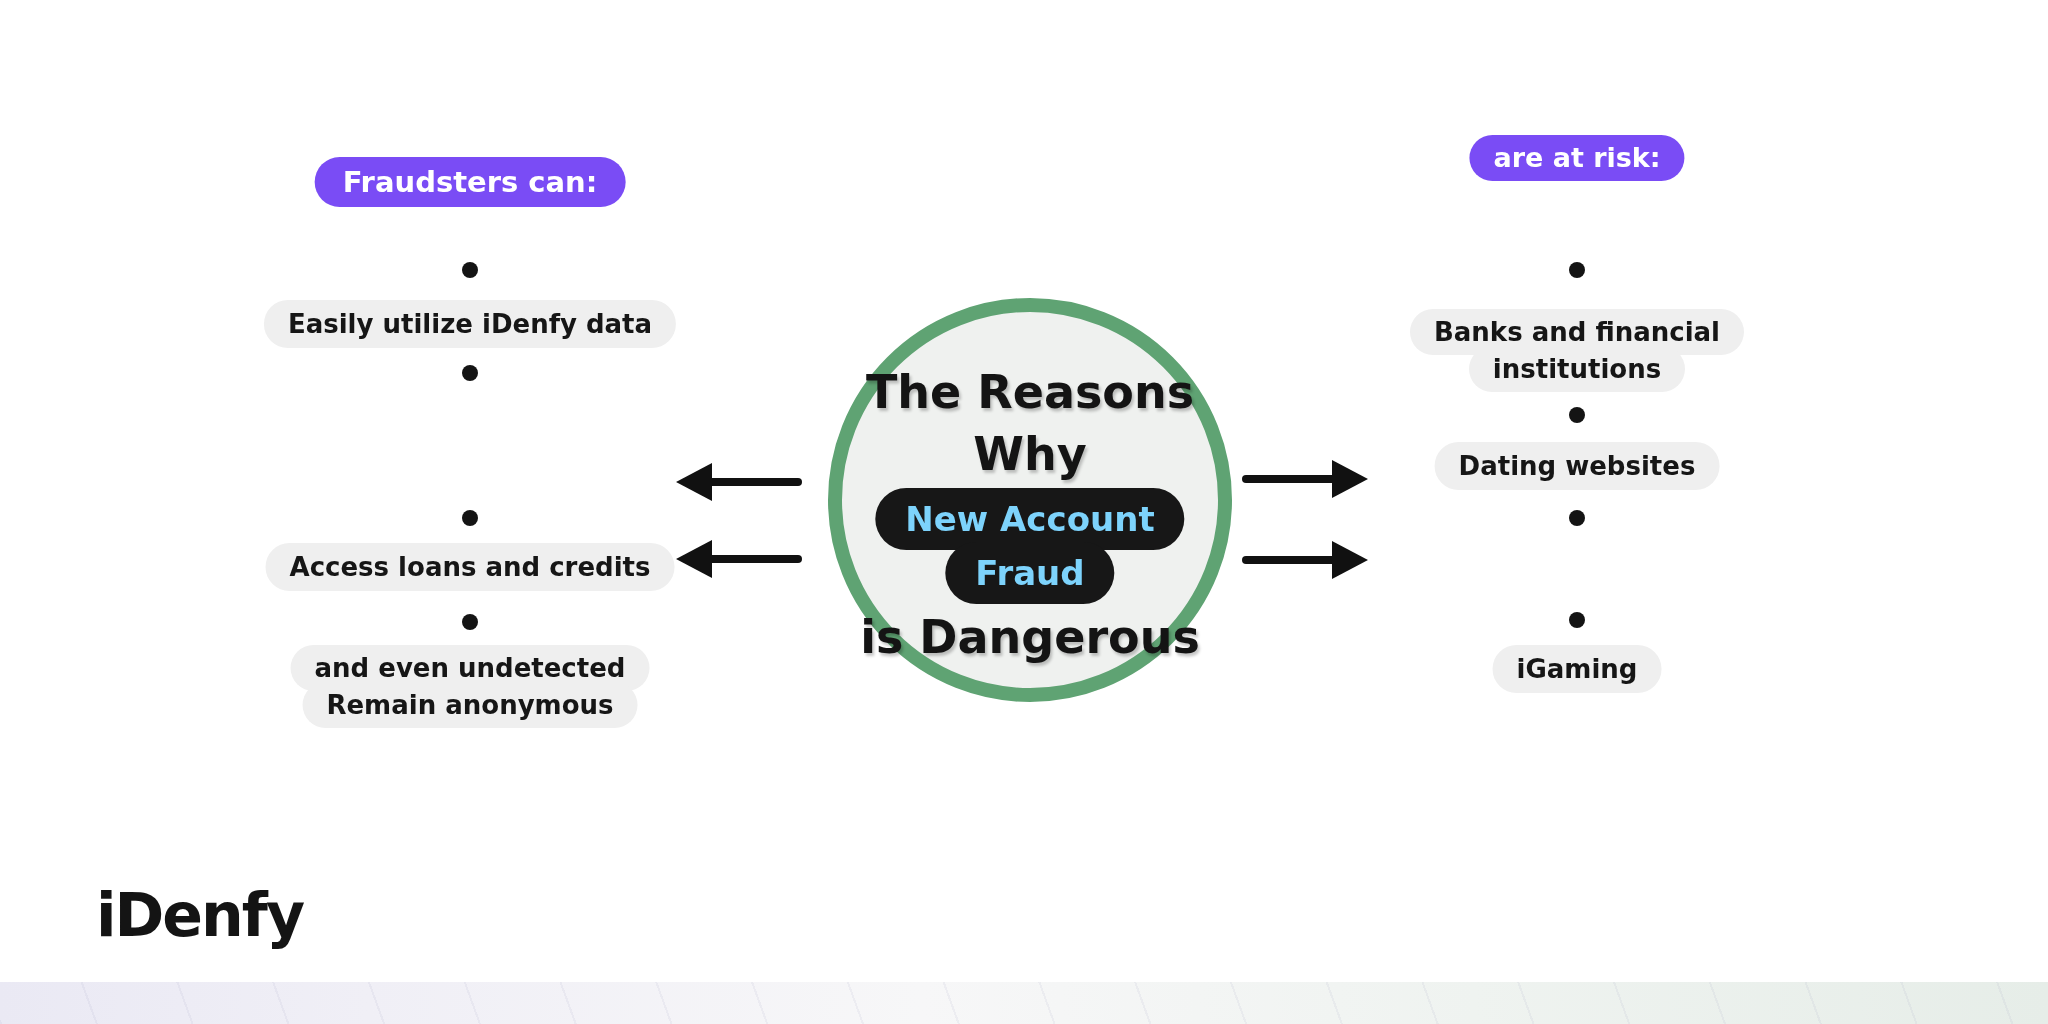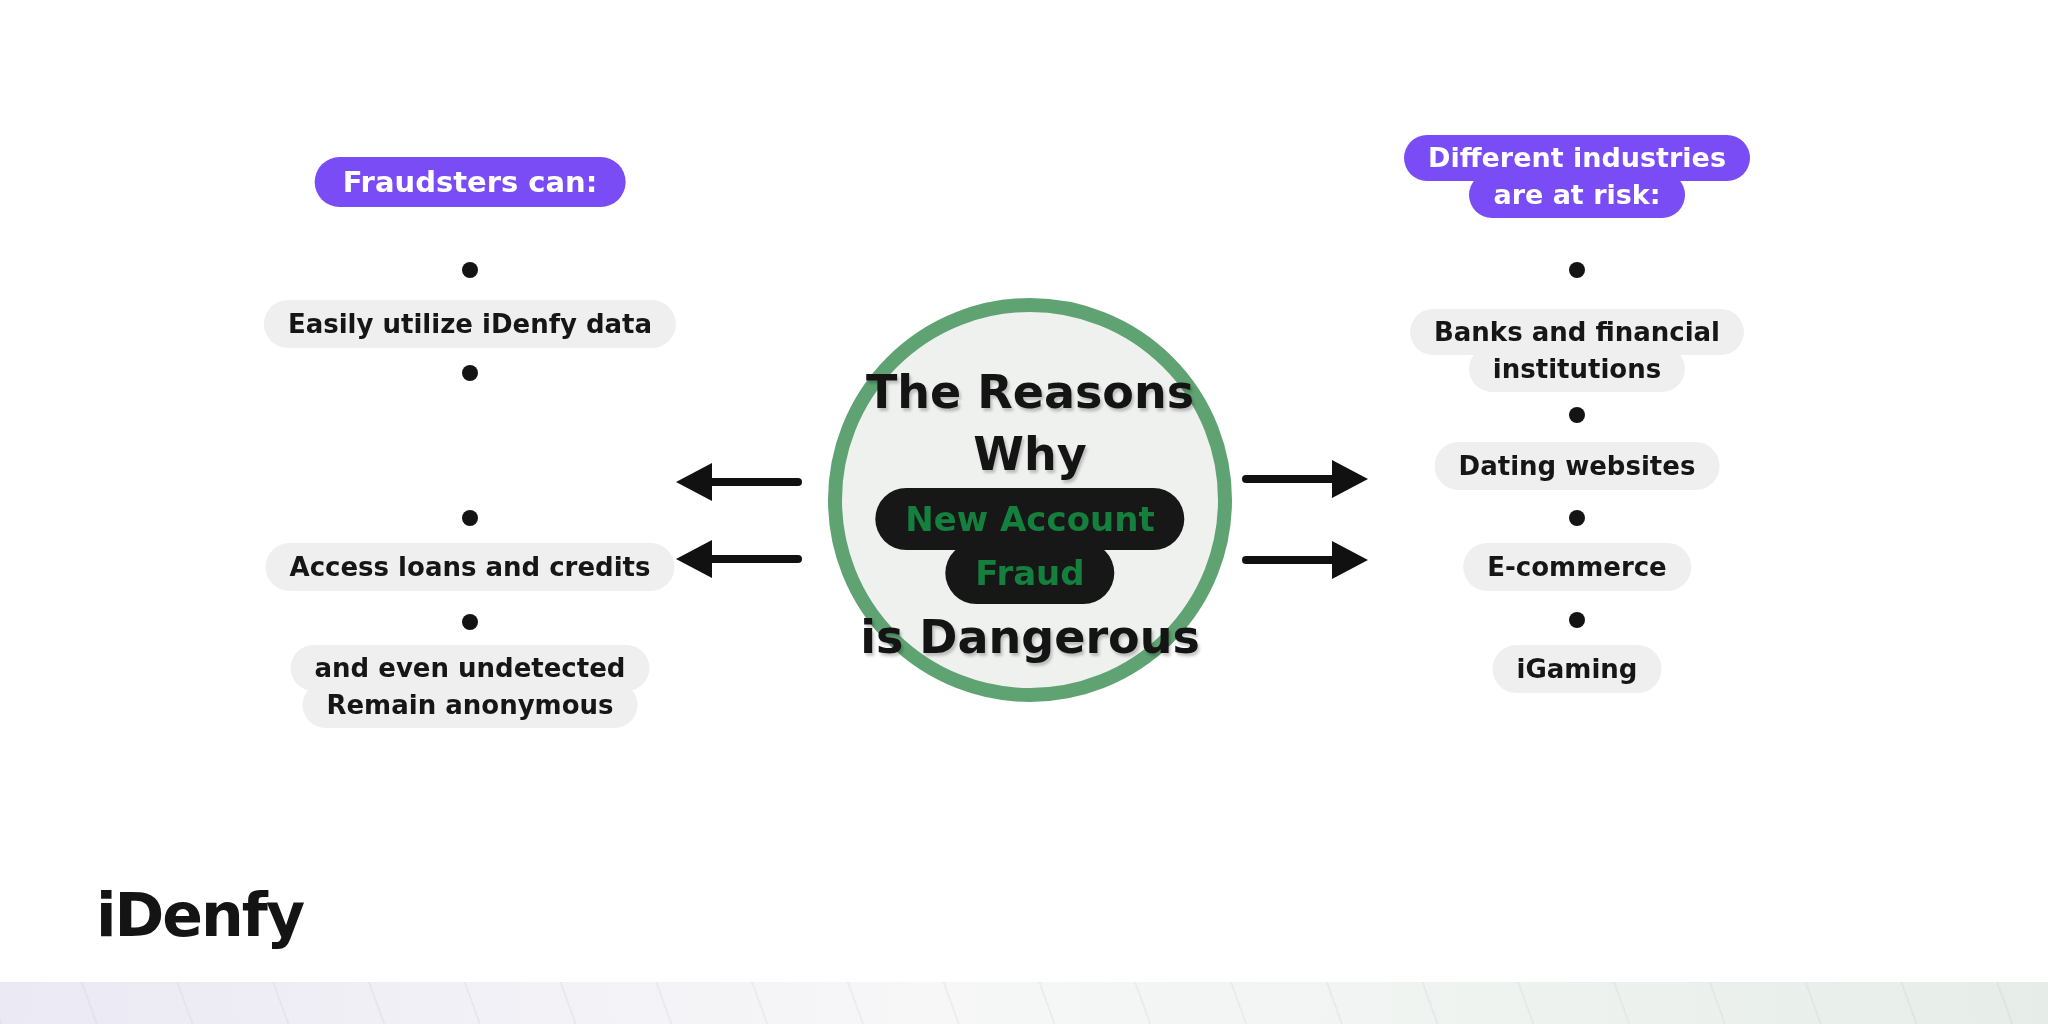--- a/index.html
+++ b/index.html
@@ -70,21 +70,21 @@
     text-shadow:2px 3px 3px rgba(0,0,0,0.22);
   }
   .badge{
     position:absolute;
     left:50%;top:176px;
     transform:translateX(-50%);
     display:flex;flex-direction:column;align-items:center;
   }
   .badge .bline{
     background:#171717;
-    color:#15803d;
+    color:#7dd3fc;
     border-radius:32px;
     font-size:34px;
     line-height:40px;
     padding:11px 30px;
     white-space:nowrap;
     text-shadow:none;
   }
   .badge .bline + .bline{margin-top:-8px;}
   
   .arrow{position:absolute;width:130px;height:44px;}
@@ -172,42 +172,38 @@
     </svg>
   </div>
   <div class="arrow" style="left:1240px;top:538px;">
     <svg width="130" height="44" viewBox="0 0 130 44">
       <rect x="2" y="18" width="100" height="8" rx="4" fill="#111111"></rect>
       <polygon points="128,22 92,3 92,41" fill="#111111"></polygon>
     </svg>
   </div>
 
   <div class="abs cx blob purple" style="left:1577px;top:135px;">
-    <div class="bline">Different industries</div>
     <div class="bline">are at risk:</div>
   </div>
 
   <div class="dot" style="left:1577px;top:262px;"></div>
 
   <div class="abs cx blob" style="left:1577px;top:309px;">
     <div class="bline">Banks and financial</div>
     <div class="bline">institutions</div>
   </div>
 
   <div class="dot" style="left:1577px;top:407px;"></div>
 
   <div class="abs cx pill" style="left:1577px;top:442px;">
     <span>Dating websites</span>
   </div>
 
   <div class="dot" style="left:1577px;top:510px;"></div>
 
-  <div class="abs cx pill" style="left:1577px;top:543px;">
-    <span>E-commerce</span>
-  </div>
 
   <div class="dot" style="left:1577px;top:612px;"></div>
 
   <div class="abs cx pill" style="left:1577px;top:645px;">
     <span>iGaming</span>
   </div>
 
   <div class="logo">iDenfy</div>
   <div class="footer-strip"></div>
 

